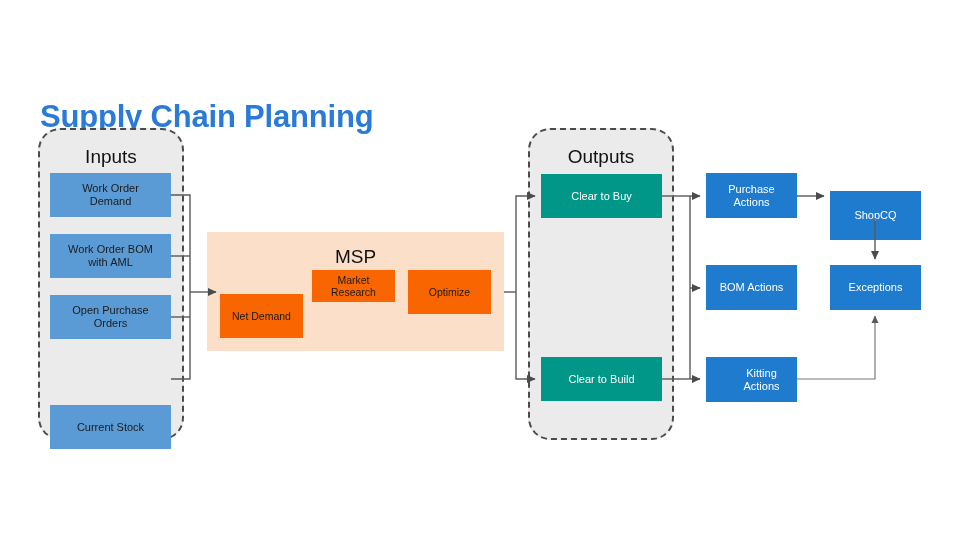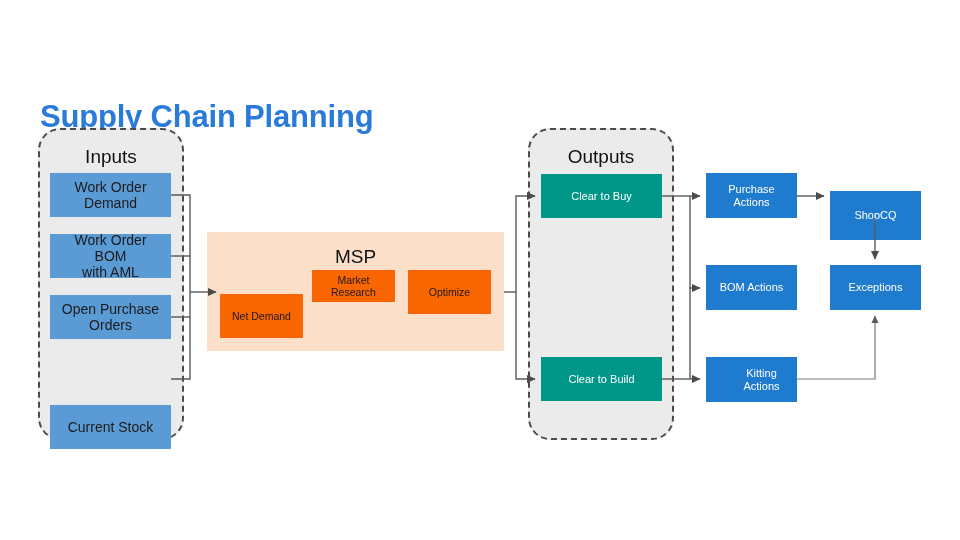--- a/index.html
+++ b/index.html
@@ -28,21 +28,21 @@
     top:16px;left:0;font-size:19px;color:#111;
   }
 
   .node{
     position:absolute;box-sizing:border-box;
     display:flex;align-items:center;justify-content:center;
     text-align:center;line-height:1.15;
   }
   .node span{display:block;padding:0 4px;}
 
-  .blue-light{background:#5b9bd5;color:#1b1b1b;font-size:14px;}
+  .blue-light{background:#5b9bd5;color:#1b1b1b;font-size:11px;}
   .blue-strong{background:#1f7bce;color:#ffffff;font-size:11px;}
   .teal{background:#009688;color:#ffffff;font-size:11px;}
   .orange{background:#f96500;color:#1b1b1b;font-size:10.5px;}
 
   .msp-panel{
     position:absolute;background:#fcdfc8;box-sizing:border-box;
   }
   .msp-title{
     position:absolute;width:100%;text-align:center;top:14px;left:0;
     font-size:19px;color:#111;

